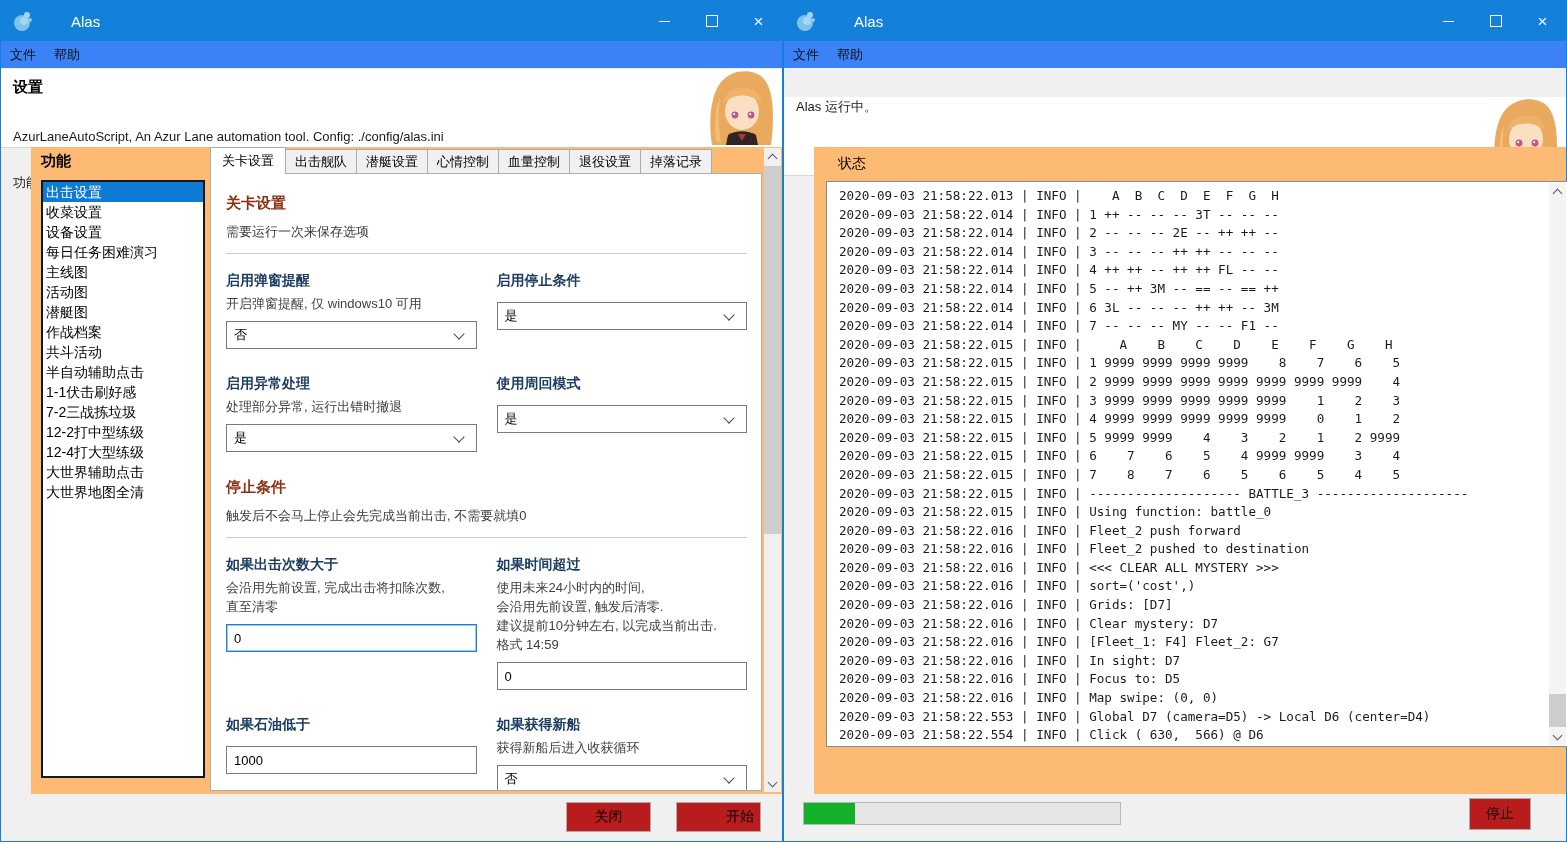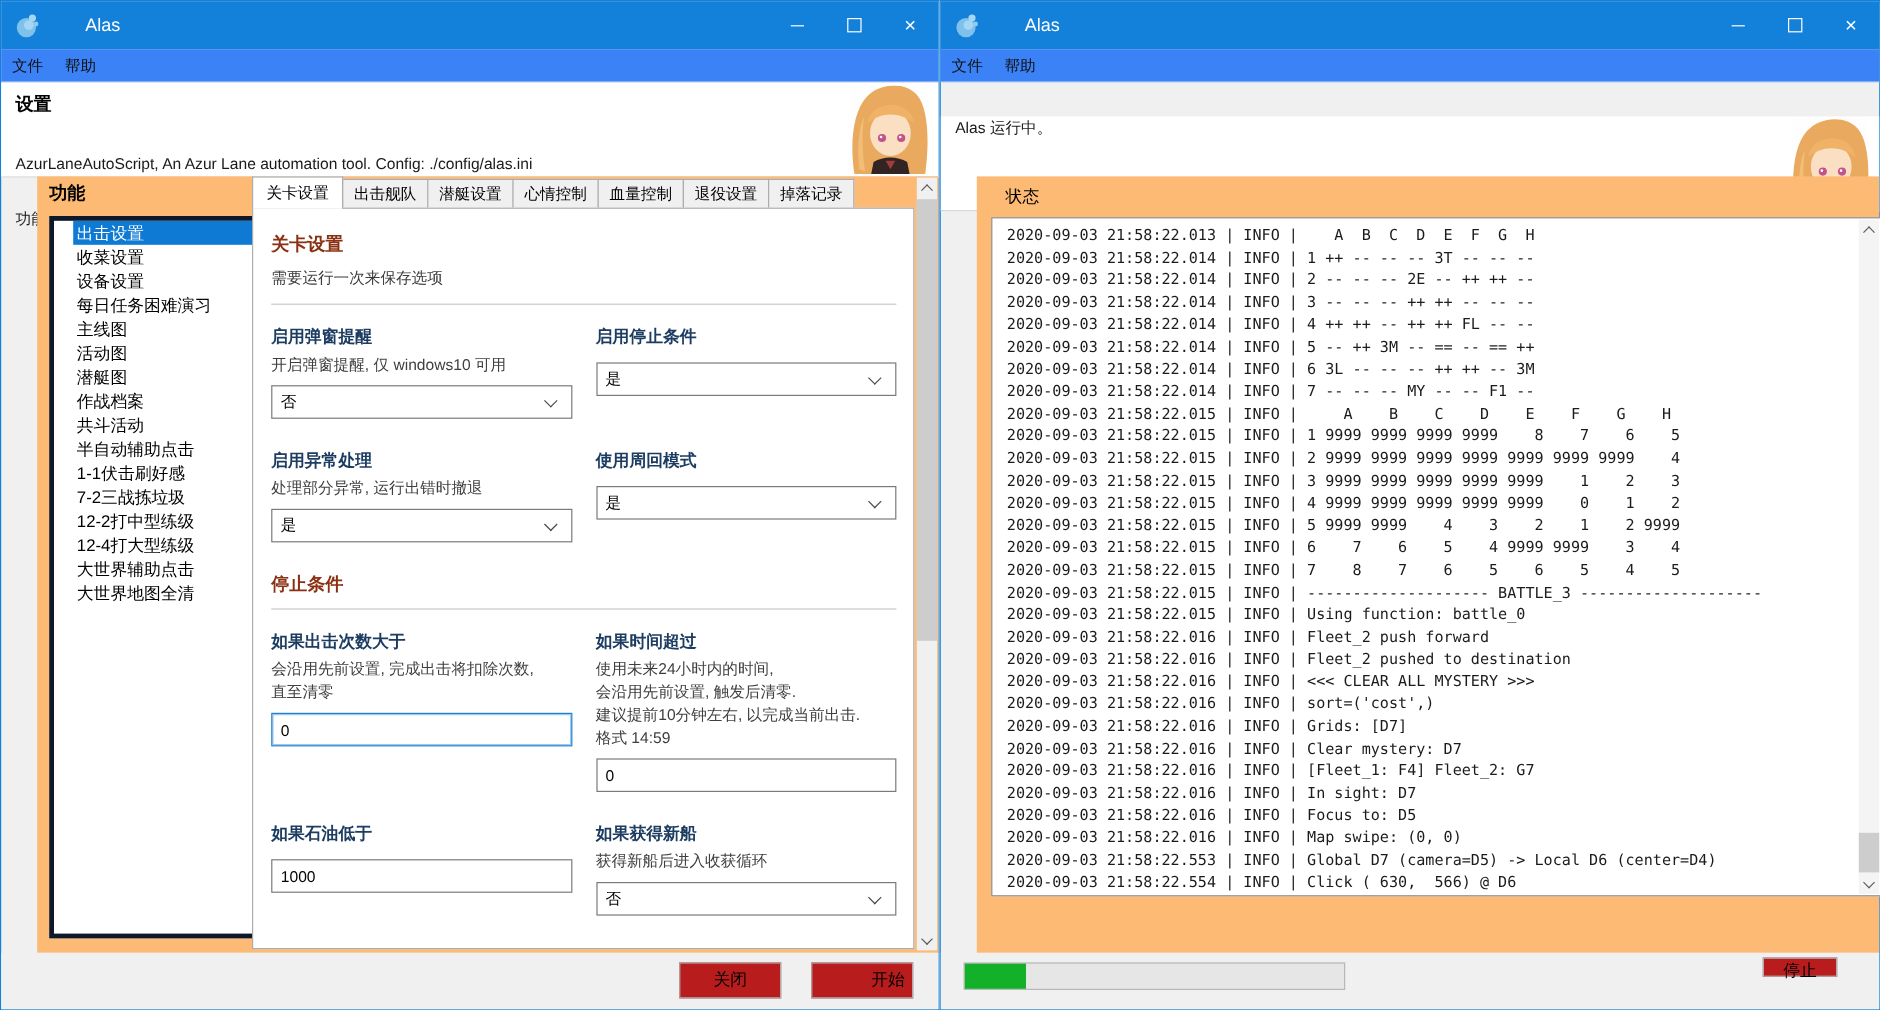--- a/index.html
+++ b/index.html
@@ -27,21 +27,21 @@
   
   .header{height:78px;background:#fff;position:relative;border-bottom:1px solid #d7d7d7;}
   .header-title{font-size:15px;font-weight:bold;color:#000;padding:9px 0 3px 12px;}
   .header-line{font-size:13px;color:#1a1a1a;padding:1px 0 1px 12px;margin-top:28px;}
   .avatar{position:absolute;right:8px;top:2px;width:66px;height:74px;overflow:hidden;}
 
   
   .body{position:absolute;top:146px;bottom:47px;left:0;right:0;background:#fdba74;margin-left:30px;}
   .sidebar-label{position:absolute;left:10px;top:5px;font-size:15px;font-weight:bold;color:#000;}
   .listbox{position:absolute;left:10px;top:33px;width:160px;height:594px;background:#fff;
-    border:4px solid #0f172a;overflow:hidden;padding-left:16px;}
+    border:2px solid #0f172a;overflow:hidden;}
   .list-item{font-size:14px;line-height:20px;padding:0 3px;color:#000;white-space:nowrap;}
   .list-item.selected{background:#0e7ad4;color:#fff;}
 
   .tabs{position:absolute;left:179px;top:2px;right:20px;height:25px;display:flex;align-items:flex-end;}
   .tab{font-size:13px;color:#000;background:#f0f0f0;border:1px solid #acacac;border-bottom:none;
     padding:4px 9px 4px 9px;margin-right:0px;height:16px;line-height:16px;}
   .tab.active{background:#fff;padding:5px 11px;position:relative;z-index:2;margin-top:-2px;}
   .tab + .tab{margin-left:-1px;}
   .pane{position:absolute;left:179px;top:26px;right:20px;height:618px;background:#fff;
     border:1px solid #acacac;border-top:1px solid #acacac;overflow:hidden;box-sizing:border-box;z-index:1;}
@@ -80,21 +80,21 @@
   
   .status-label{position:absolute;left:24px;top:8px;font-size:14px;color:#000;}
   .log-box{position:absolute;left:12px;top:34px;width:742px;height:566px;background:#fff;
     border:1px solid #8a8a8a;box-sizing:border-box;overflow:hidden;}
   .log-lines{padding:5px 0 0 12px;font-family:"DejaVu Sans Mono","Liberation Mono",monospace;
     font-size:12.6px;line-height:18.6px;color:#1b1b1b;white-space:pre;}
   .log-scroll{position:absolute;top:1px;bottom:1px;right:1px;width:17px;background:#f4f4f4;}
   .progress-track{position:absolute;left:19px;top:8px;width:318px;height:23px;background:#e6e6e6;
     border:1px solid #b7b7b7;box-sizing:border-box;}
   .progress-fill{height:100%;background:#12b129;width:16%;}
-  #btn-stop{position:absolute;right:35px;top:4px;width:62px;height:16px;}
+  #btn-stop{position:absolute;right:35px;top:4px;width:62px;height:32px;}
 </style>
 </head>
 <body>
 
 <div class="window" id="win-left">
   <div class="titlebar">
     <span class="app-icon">
       <svg width="20" height="22" viewBox="0 0 20 22">
         <circle cx="9" cy="13" r="8" fill="#7ec2ec"></circle>
         <circle cx="14" cy="5" r="3" fill="#a5d7f4"></circle>
@@ -200,20 +200,21 @@
             </div>
             <div class="cell">
               <div class="f-label">使用周回模式</div>
               <div class="select ctrl">
                 <span>是</span>
                 <span class="chev"></span>
               </div>
             </div>
           </div>
           <div class="sec-heading">停止条件</div>
+          <div class="sec-sub">触发后不会马上停止会先完成当前出击, 不需要就填0</div>
           <div class="sec-divider"></div>
           <div class="form-row">
             <div class="cell">
               <div class="f-label">如果出击次数大于</div>
               <div class="f-hint">会沿用先前设置, 完成出击将扣除次数,</div>
               <div class="f-hint">直至清零</div>
               <div class="tinput ctrl focused">0</div>
             </div>
             <div class="cell">
               <div class="f-label">如果时间超过</div>

